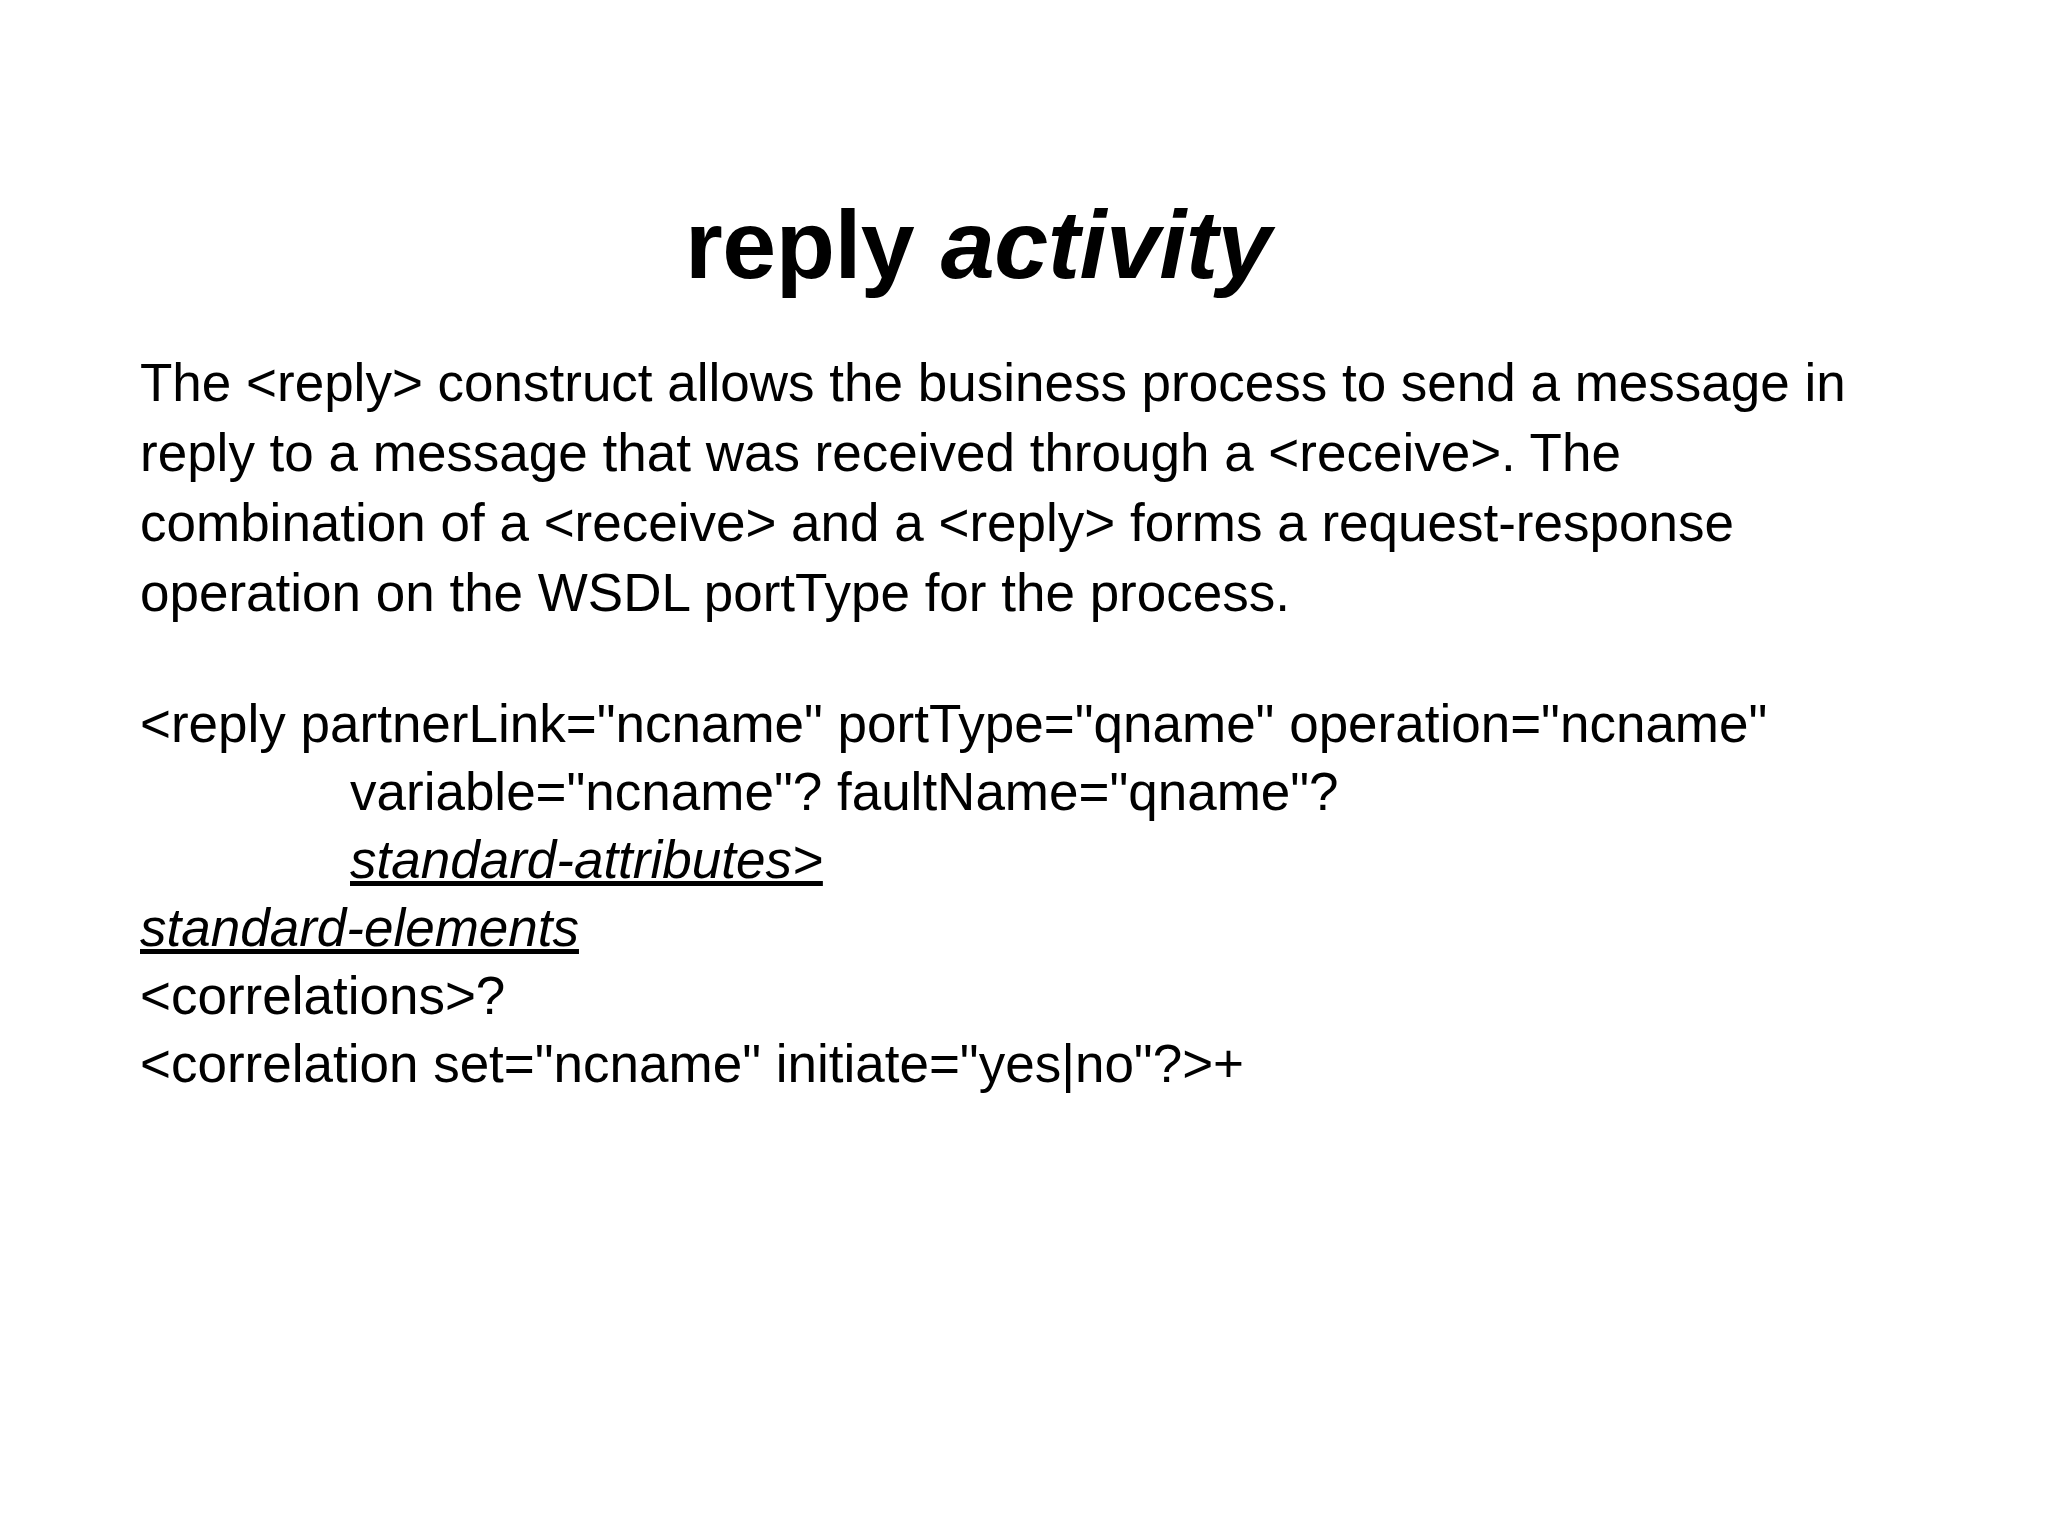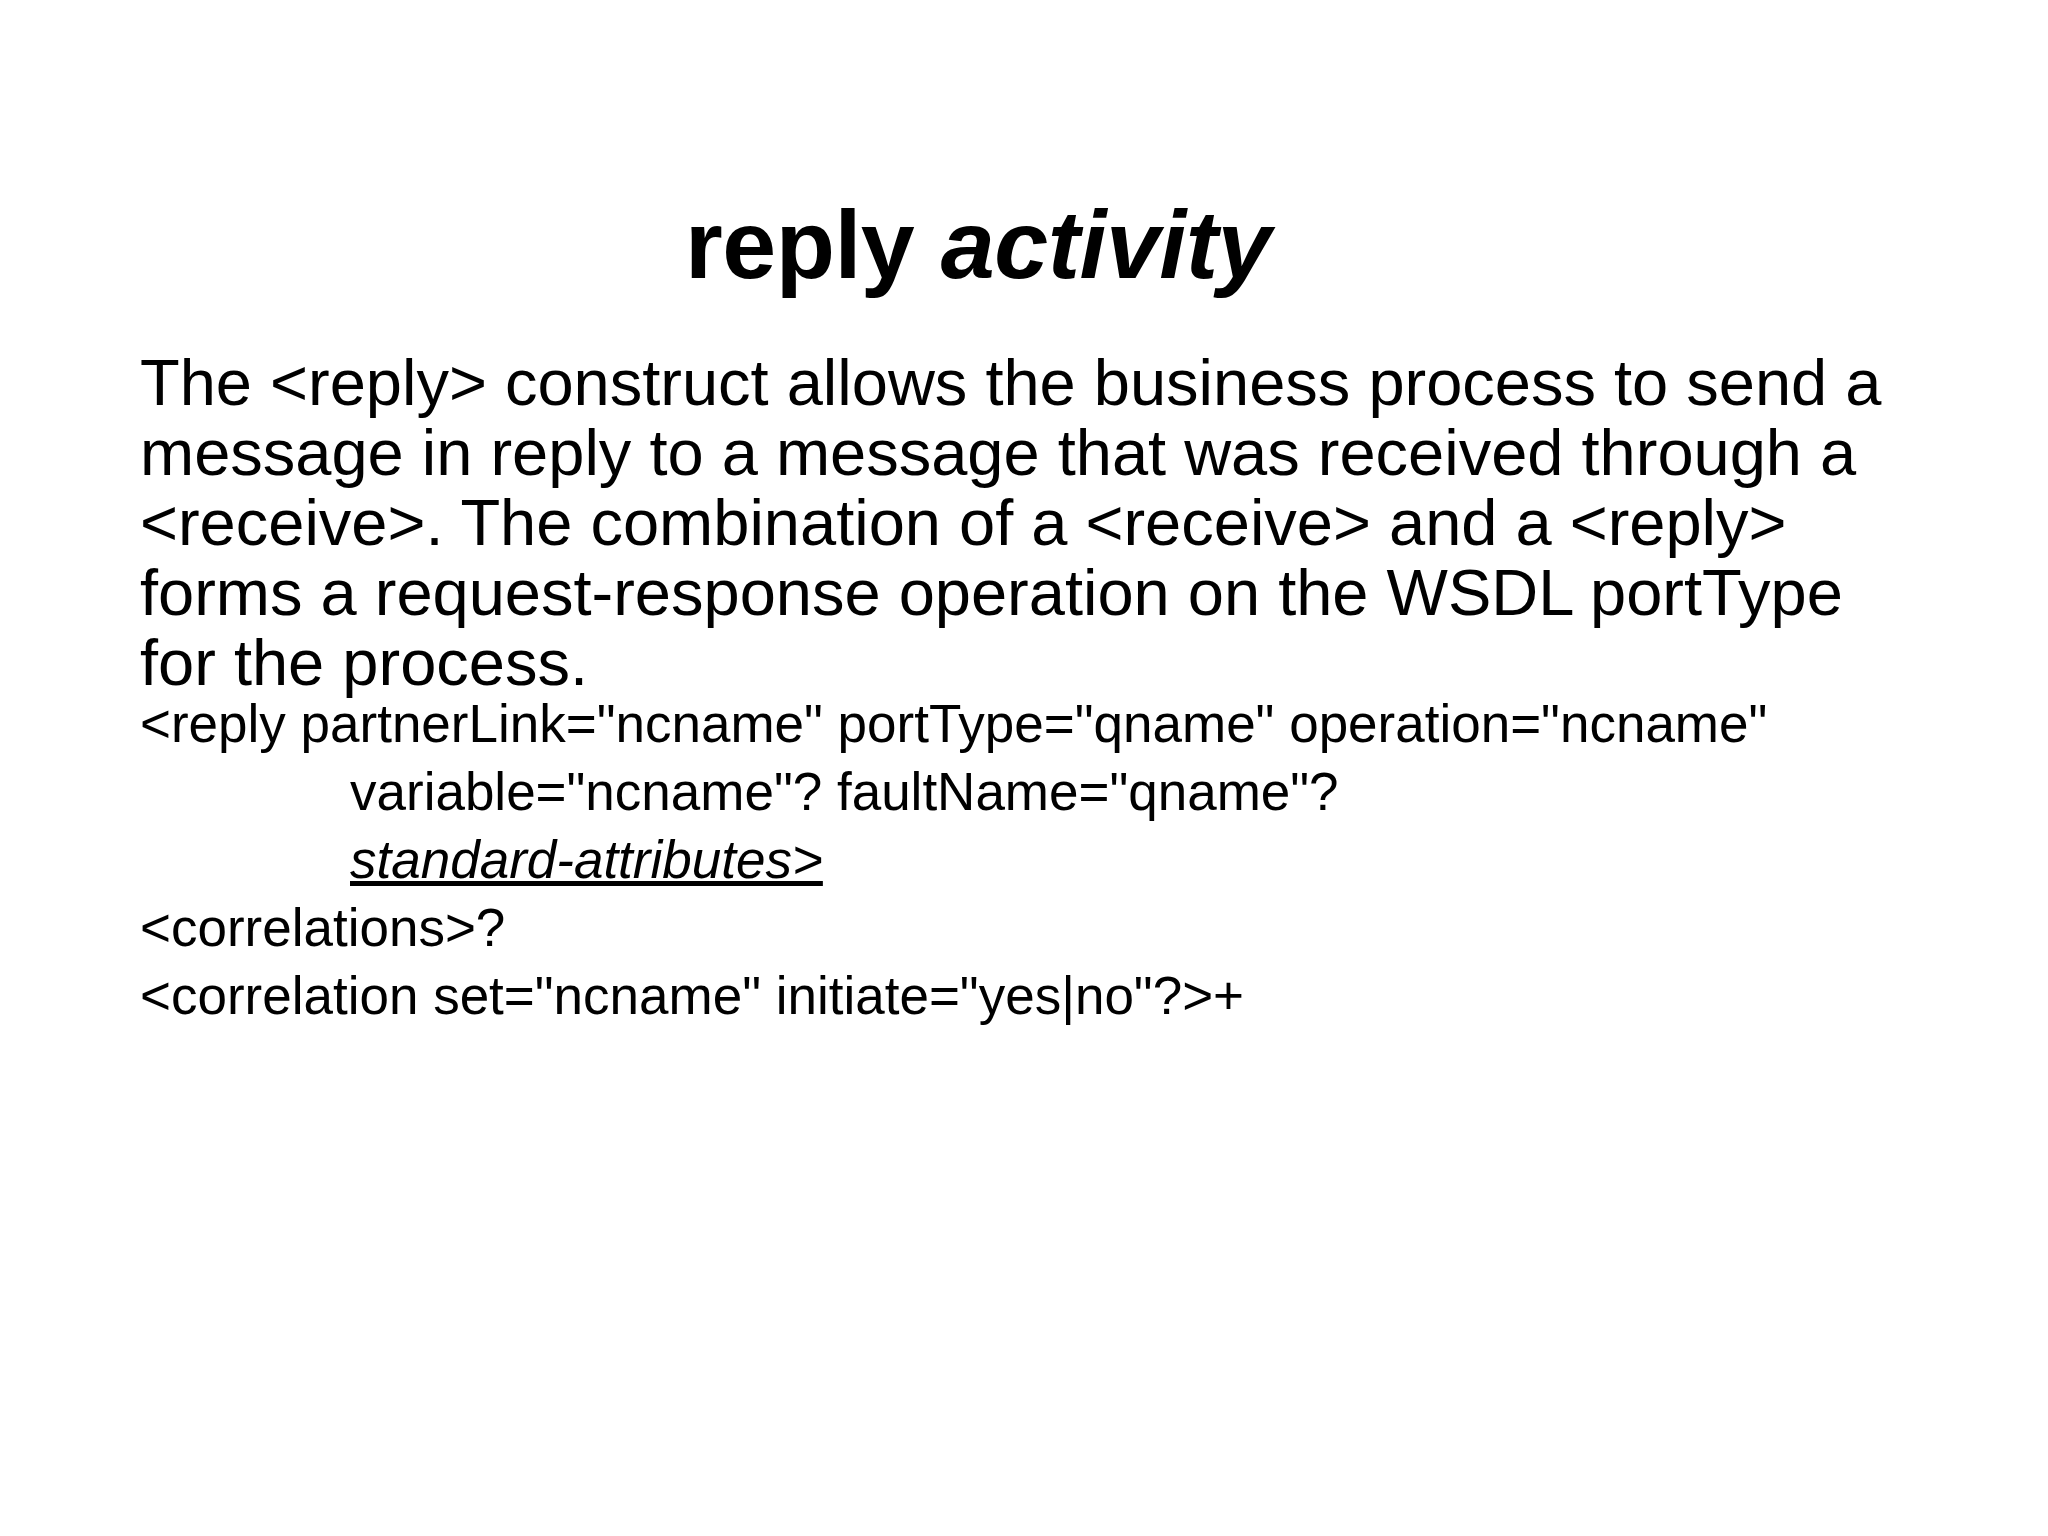--- a/index.html
+++ b/index.html
@@ -35,21 +35,21 @@
   .slide-title .t-regular { font-style: normal; }
   .slide-title .t-italic  { font-style: italic; }
 
   .body-block {
     position: absolute;
     left: 140px;
     top: 348px;
     width: 1790px;
   }
   .intro-paragraph {
-    font-size: 65px;
+    font-size: 53px;
     line-height: 70px;
     margin: 0;
     text-align: left;
     width: 1760px;
   }
   .code-block {
     position: absolute;
     left: 140px;
     top: 690px;
     width: 1800px;
@@ -78,17 +78,18 @@
   </h1>
 
   <div class="body-block">
     <p class="intro-paragraph">The &lt;reply&gt; construct allows the business process to send a message in reply to a message that was received through a &lt;receive&gt;. The combination of a &lt;receive&gt; and a &lt;reply&gt; forms a request-response operation on the WSDL portType for the process.</p>
   </div>
 
   <div class="code-block">
     <div class="code-line">&lt;reply partnerLink="ncname" portType="qname" operation="ncname"</div>
     <div class="code-line indent">variable="ncname"? faultName="qname"?</div>
     <div class="code-line indent italic">standard-attributes&gt;</div>
+    <div class="code-line italic">standard-elements</div>
     <div class="code-line">&lt;correlations&gt;?</div>
     <div class="code-line">&lt;correlation set="ncname" initiate="yes|no"?&gt;+</div>
   </div>
 
 </div>
 
 </body></html>

